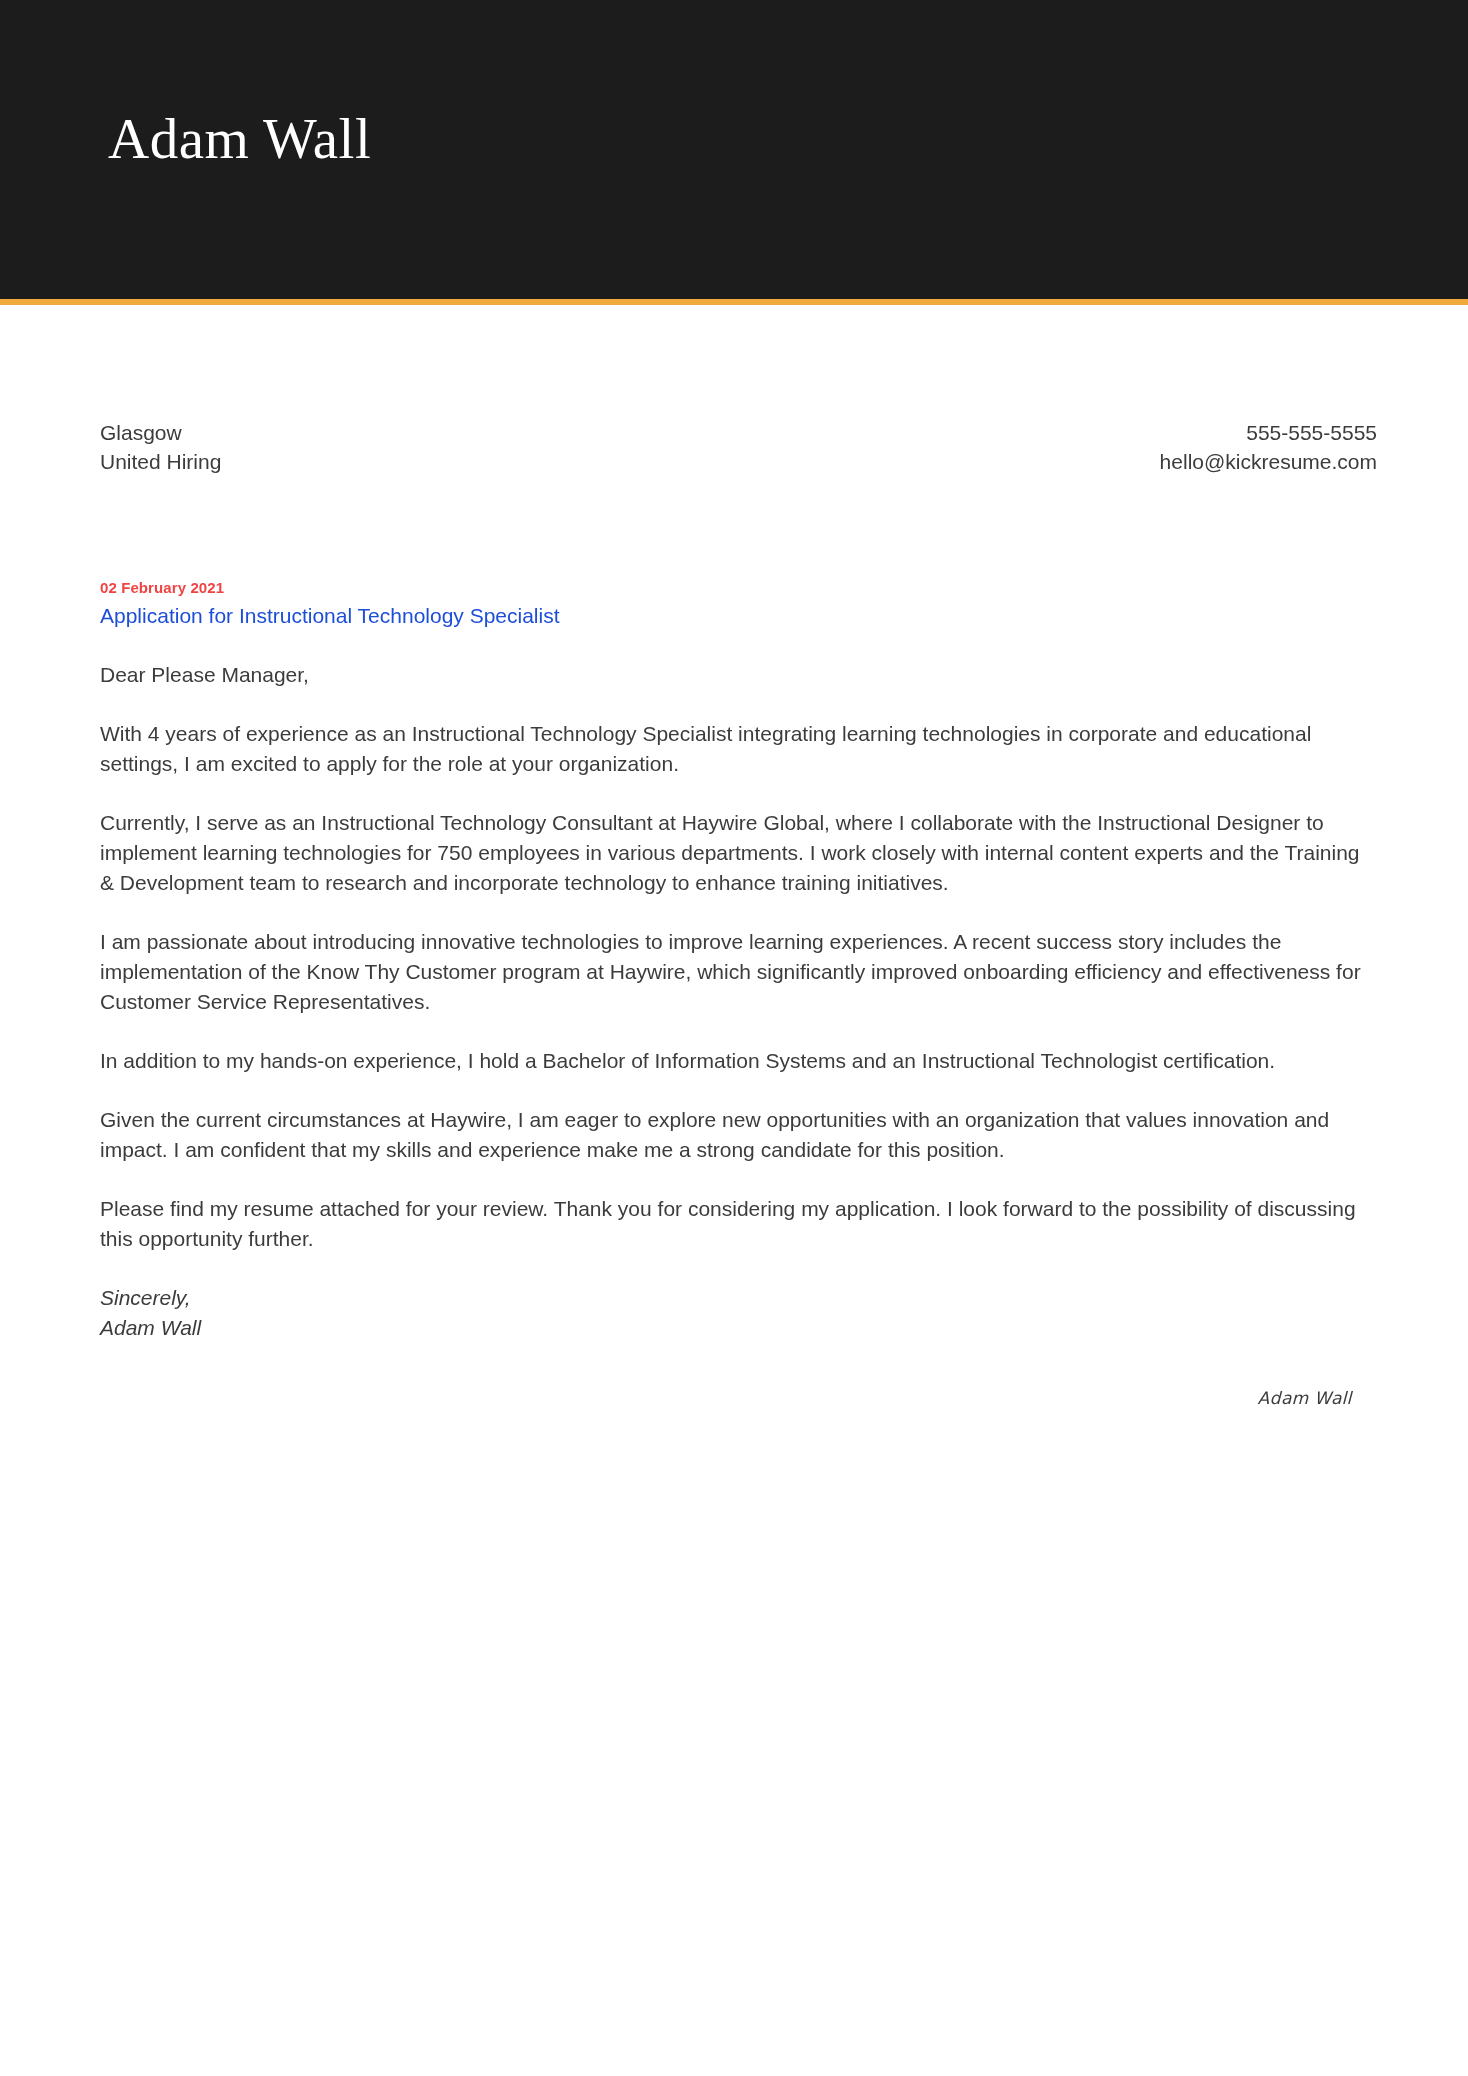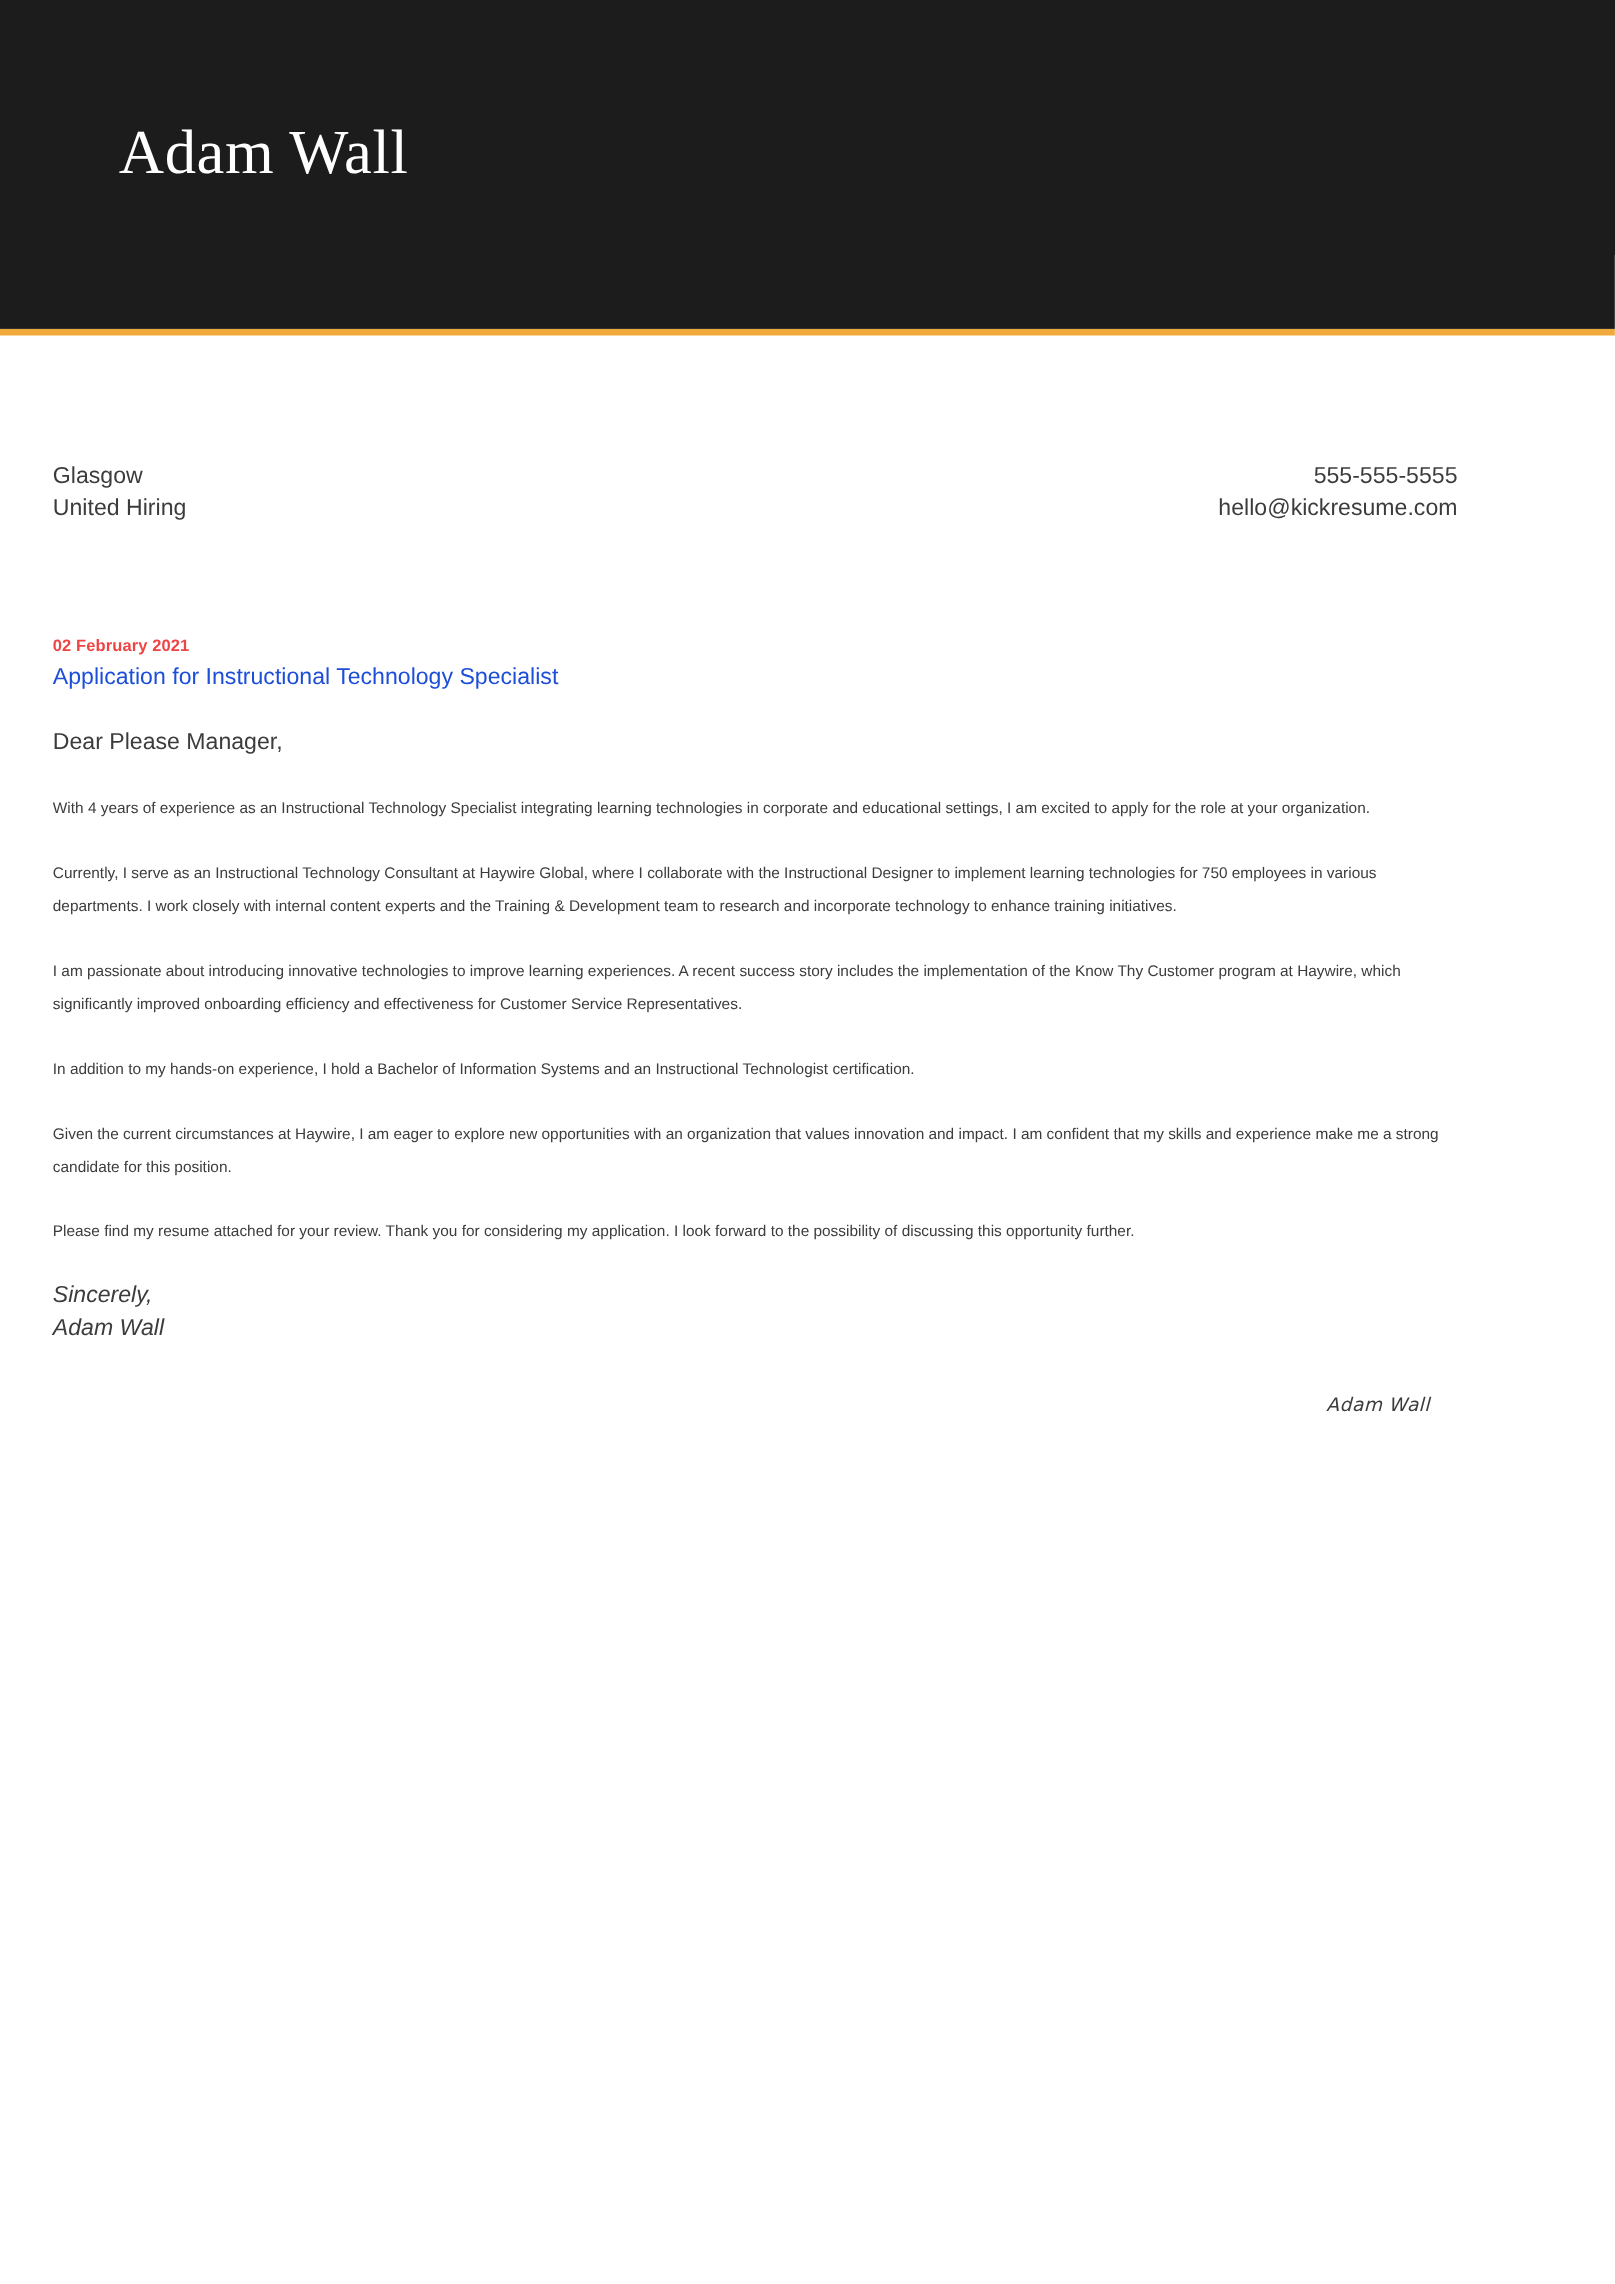--- a/index.html
+++ b/index.html
@@ -46,21 +46,21 @@
   }
   .accent-bar {
     width: 100%;
     height: 6px;
     background: #f0a93b;
   }
 
   
   .body-area {
     position: relative;
-    padding: 0 83px 0 48px;
+    padding: 0 83px 0 100px;
     box-sizing: border-box;
   }
   .content {
     width: 1277px;
     box-sizing: border-box;
   }
 
   
   .contact-row {
     display: flex;
@@ -92,21 +92,21 @@
     color: #1d4ed8;
     margin-top: 1px;
   }
   .letter-salutation {
     font-size: 21px;
     line-height: 30px;
     color: #3c3c3c;
     margin-top: 29px;
   }
   .letter-paragraph {
-    font-size: 14px;
+    font-size: 21px;
     line-height: 30px;
     color: #3c3c3c;
     margin-top: 29px;
     text-align: left;
   }
   .letter-closing {
     font-size: 21px;
     line-height: 30px;
     color: #3c3c3c;
     margin-top: 29px;

